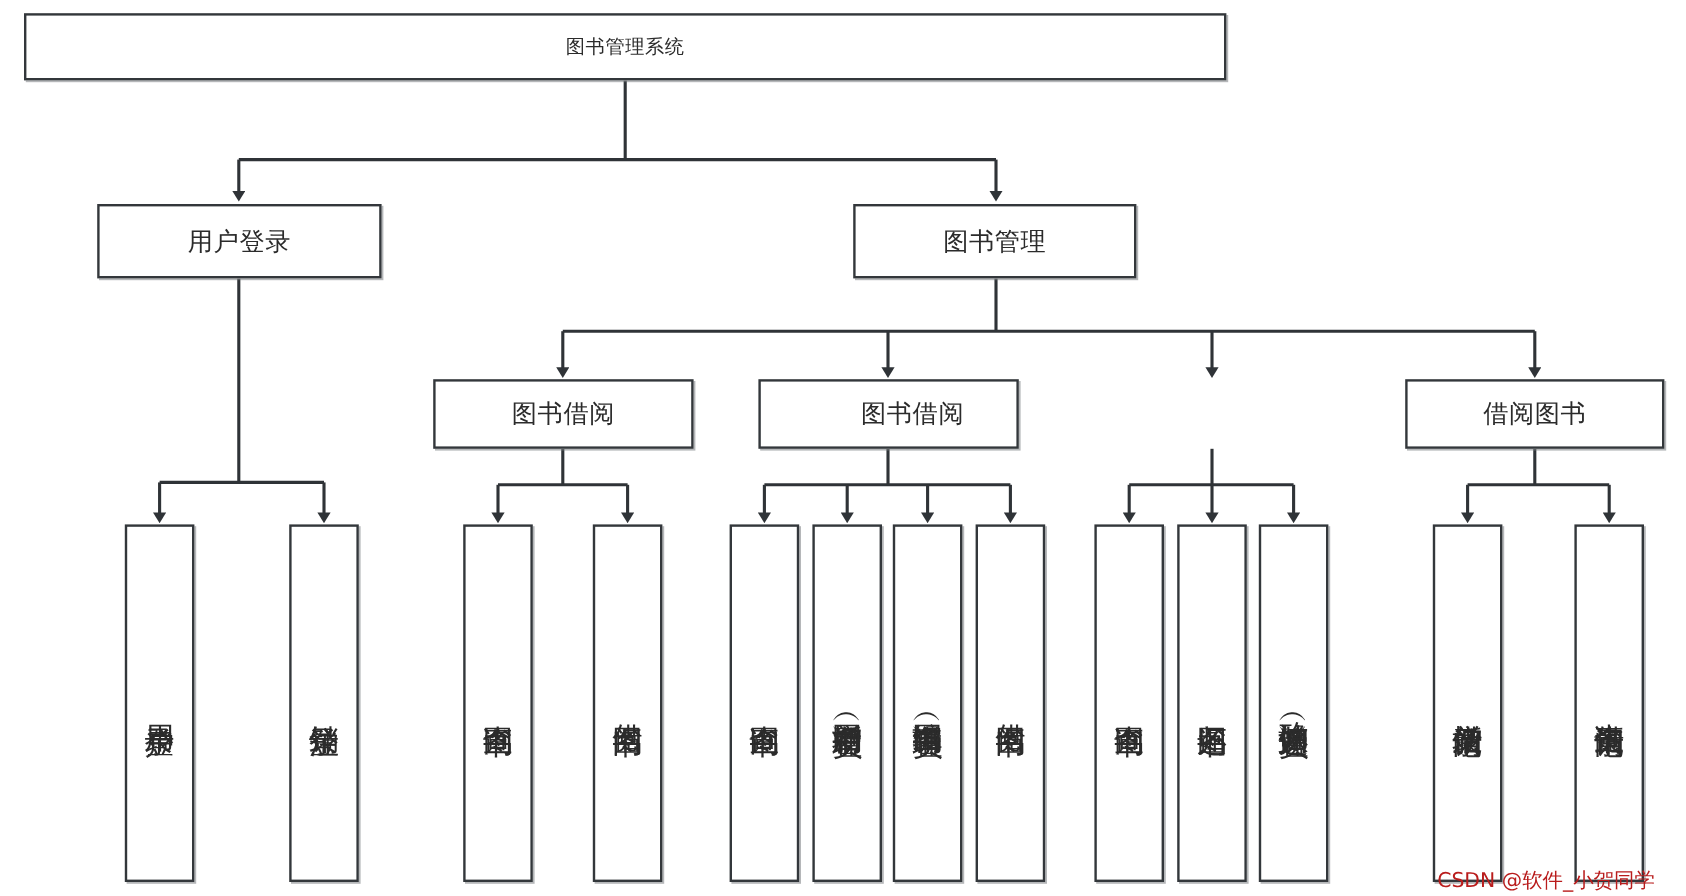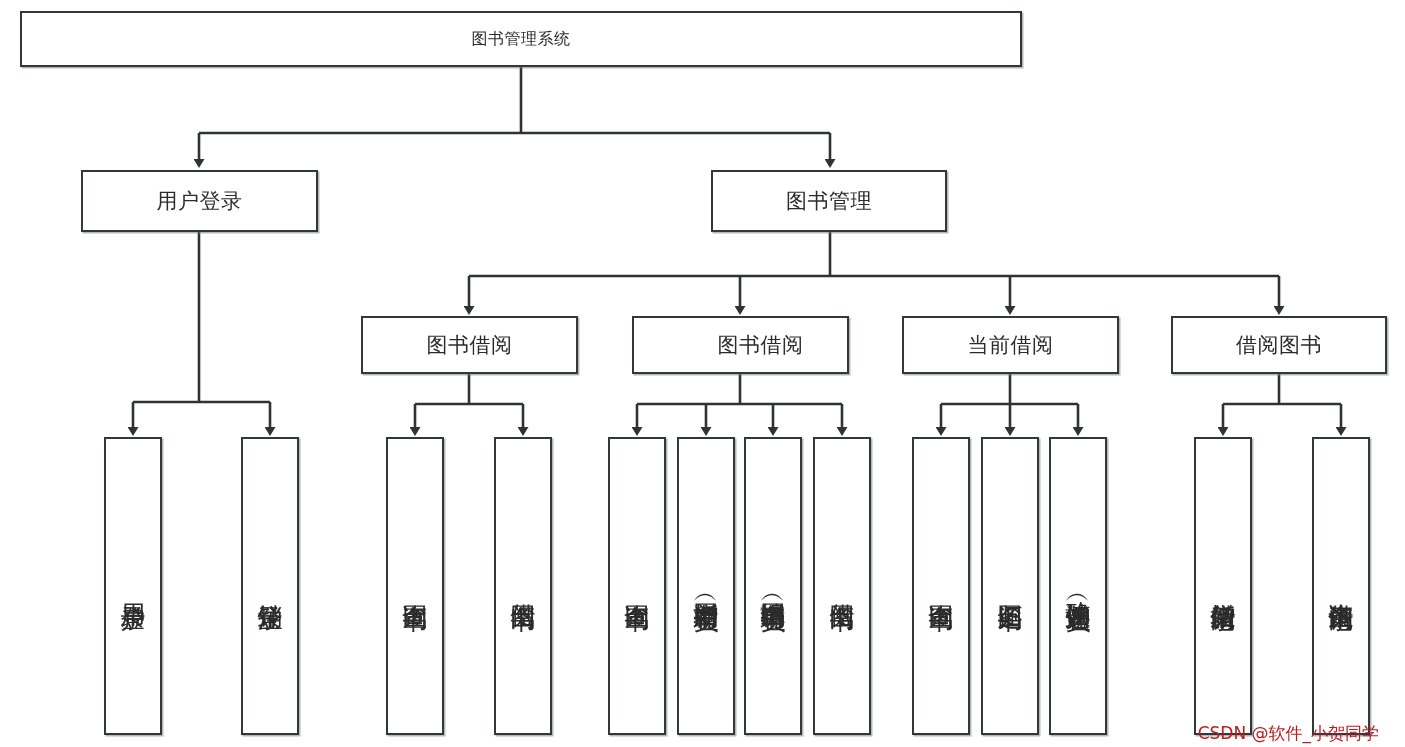--- a/index.html
+++ b/index.html
@@ -135,23 +135,20 @@
   <div class="node" style="left:711px; top:170px; width:236px; height:62px;">
     <span class="label">图书管理</span>
   </div>
 
   <div class="node" style="left:361px; top:316px; width:217px; height:58px;">
     <span class="label">图书借阅</span>
   </div>
   <div class="node" style="left:632px; top:316px; width:217px; height:58px;padding-left:40px;">
     <span class="label">图书借阅</span>
   </div>
-  <div class="node" style="left:902px; top:316px; width:217px; height:58px;">
-    <span class="label">当前借阅</span>
-  </div>
   <div class="node" style="left:1171px; top:316px; width:216px; height:58px;">
     <span class="label">借阅图书</span>
   </div>
 
   <div class="node leaf" style="left:104px; top:437px; width:58px; height:298px;">
     <span class="label">用户登录</span>
   </div>
   <div class="node leaf" style="left:241px; top:437px; width:58px; height:298px;">
     <span class="label">注销登录</span>
   </div>

